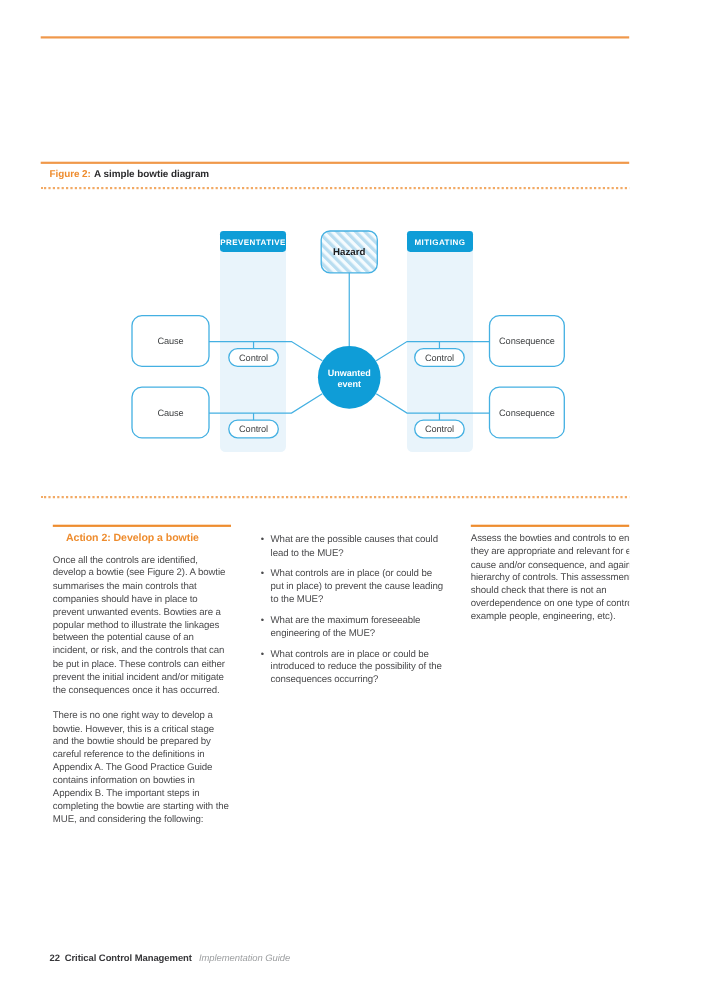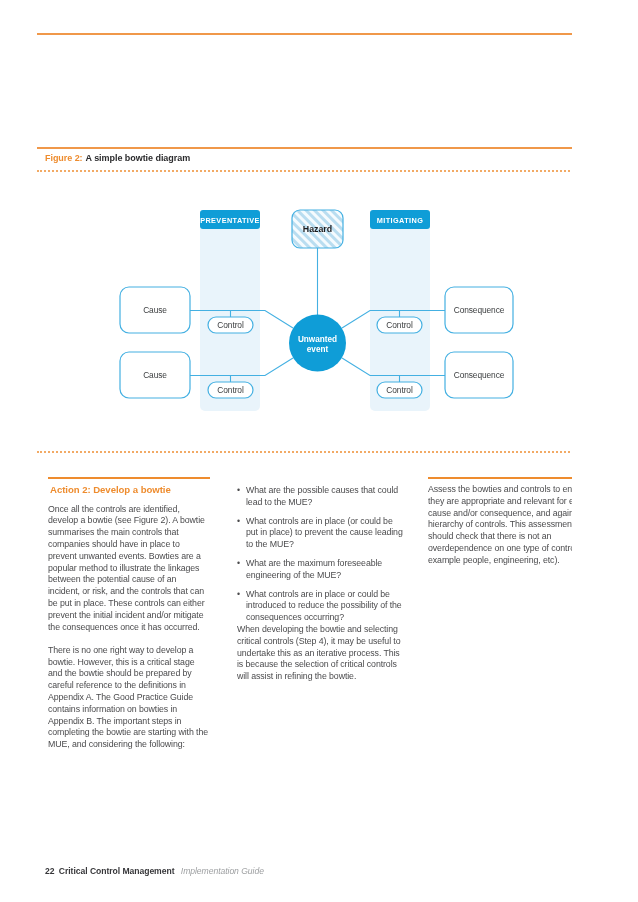--- a/index.html
+++ b/index.html
@@ -20,21 +20,21 @@
   .d-hazard { font-size:8.8px; font-weight:bold; fill:#1d1d1f; }
   .d-circle-text { font-size:8.2px; font-weight:bold; fill:#ffffff; }
   .d-line { stroke:#44b0e2; stroke-width:1.1; fill:none; }
   .d-box { fill:#ffffff; stroke:#44b0e2; stroke-width:1.2; }
 
   .col { position:absolute; font-size:8.8px; line-height:11.8px; letter-spacing:-0.1px; color:#4b4b4d; }
   .col-1 { top:477px; left:48px; width:162px; }
   .col-2 { top:485px; left:237px; width:166px; }
   .col-3 { top:477px; left:428px; width:170px; }
   .action-rule { height:2px; background:#ee8c2e; margin:0 0 5px 0; }
-  .action-heading { color:#ee8c2e; font-weight:bold; font-size:9.6px; line-height:11.6px; margin:0 0 8px 2px; letter-spacing:-0.05px; }
+  .action-heading { color:#ee8c2e; font-weight:bold; font-size:9.6px; line-height:11.6px; margin:0 0 8px 12px; letter-spacing:-0.05px; }
   .body-para { margin:0 0 11.5px 0; }
   .bullet-item { display:flex; margin:0 0 7px 0; }
   .bullet-dot { flex:none; width:9px; color:#4b4b4d; }
   .bullet-text { flex:1; }
   .followup-para { margin:0 0 11.5px 0; }
 
   .footer { position:absolute; top:866px; left:45px; font-size:8.6px; letter-spacing:-0.05px; }
   .footer-page { font-weight:bold; color:#37373a; }
   .footer-title { font-weight:bold; color:#37373a; margin-left:2px; }
   .footer-subtitle { color:#9d9fa1; margin-left:4px;font-style:italic; }
@@ -147,21 +147,20 @@
       <span class="bullet-text">What controls are in place (or could be put in place) to prevent the cause leading to the MUE?</span>
     </div>
     <div class="bullet-item">
       <span class="bullet-dot">•</span>
       <span class="bullet-text">What are the maximum foreseeable engineering of the MUE?</span>
     </div>
     <div class="bullet-item" style="margin-bottom:0;">
       <span class="bullet-dot">•</span>
       <span class="bullet-text">What controls are in place or could be introduced to reduce the possibility of the consequences occurring?</span>
     </div>
-    <p class="followup-para">When developing the bowtie and selecting critical controls (Step 4), it may be useful to undertake this as an iterative process. This is because the selection of critical controls will assist in refining the bowtie.</p>
   </div>
 
   <div class="col col-3">
     <div class="action-rule"></div>
     <p class="body-para">Assess the bowties and controls to ensure they are appropriate and relevant for each cause and/or consequence, and against the hierarchy of controls. This assessment should check that there is not an overdependence on one type of control (for example people, engineering, etc).</p>
   </div>
 
   <div class="footer">
     <span class="footer-page">22</span>
     <span class="footer-title">Critical Control Management</span>

